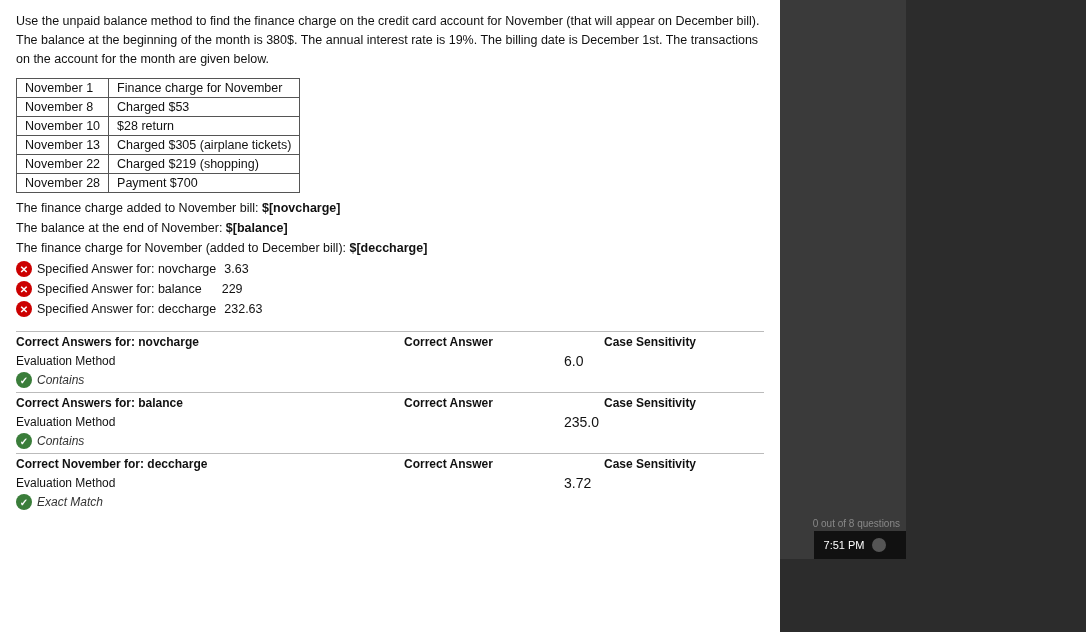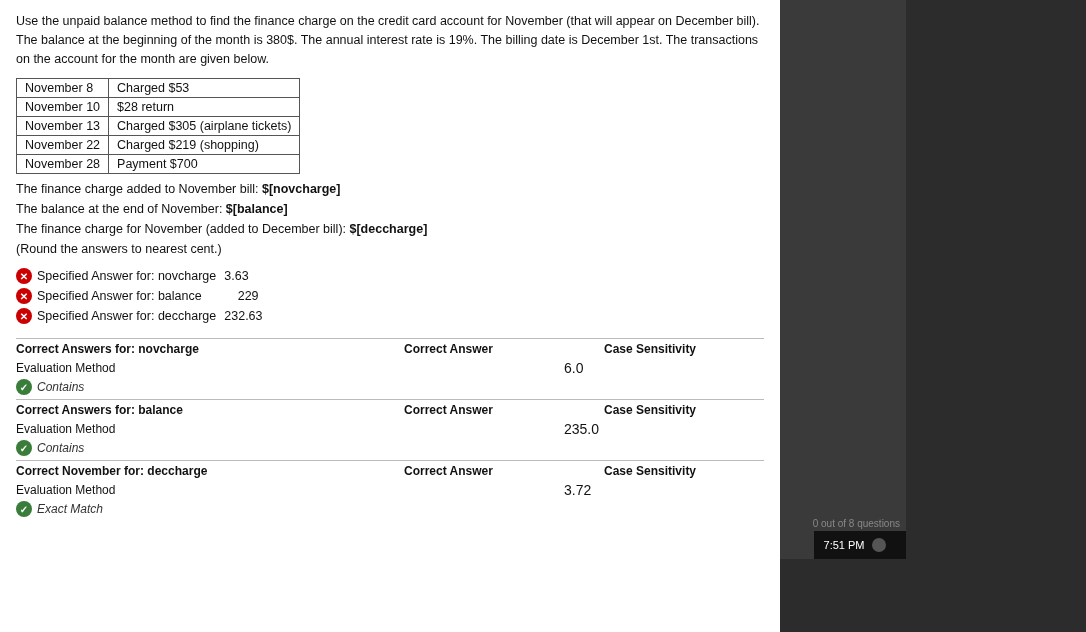--- a/index.html
+++ b/index.html
@@ -152,20 +152,24 @@
 </head>
 <body>
 
 <div class="main-content">
 
   <p class="intro-text">Use the unpaid balance method to find the finance charge on the credit card account for November (that will appear on December bill). The balance at the beginning of the month is 380$. The annual interest rate is 19%. The billing date is December 1st. The transactions on the account for the month are given below.</p>
 
   <table class="transactions">
     <tbody>
       <tr>
+        <td>November 1</td>
+        <td>Finance charge for November</td>
+      </tr>
+      <tr>
         <td>November 8</td>
         <td>Charged $53</td>
       </tr>
       <tr>
         <td>November 10</td>
         <td>$28 return</td>
       </tr>
       <tr>
         <td>November 13</td>
         <td>Charged $305 (airplane tickets)</td>
@@ -183,32 +187,31 @@
 
   <div class="formula-line">
     The finance charge added to November bill: <span class="bracket">$[novcharge]</span>
   </div>
   <div class="formula-line">
     The balance at the end of November: <span class="bracket">$[balance]</span>
   </div>
   <div class="formula-line">
     The finance charge for November (added to December bill): <span class="bracket">$[deccharge]</span>
   </div>
-  <div class="round-note">(Round the answers to nearest cent.)</div>
 
   <div class="specified-section">
     <div class="specified-row">
       <span class="x-icon">✕</span>
       <span>Specified Answer for: novcharge</span>
       <span style="margin-left:8px;text-align:center;">3.63</span>
     </div>
     <div class="specified-row">
       <span class="x-icon">✕</span>
       <span>Specified Answer for: balance</span>
-      <span style="margin-left:36px;">229</span>
+      <span style="margin-left:20px;">229</span>
     </div>
     <div class="specified-row">
       <span class="x-icon">✕</span>
       <span>Specified Answer for: deccharge</span>
       <span style="margin-left:8px;">232.63</span>
     </div>
   </div>
 
   <div class="correct-section">
     <div class="correct-header-row">

